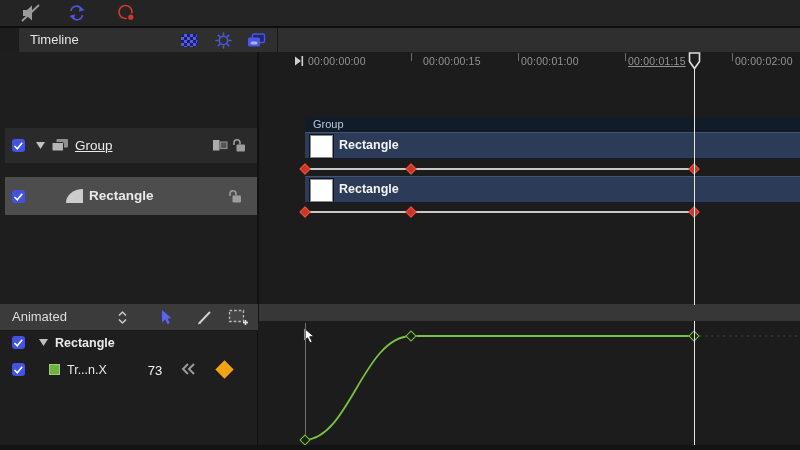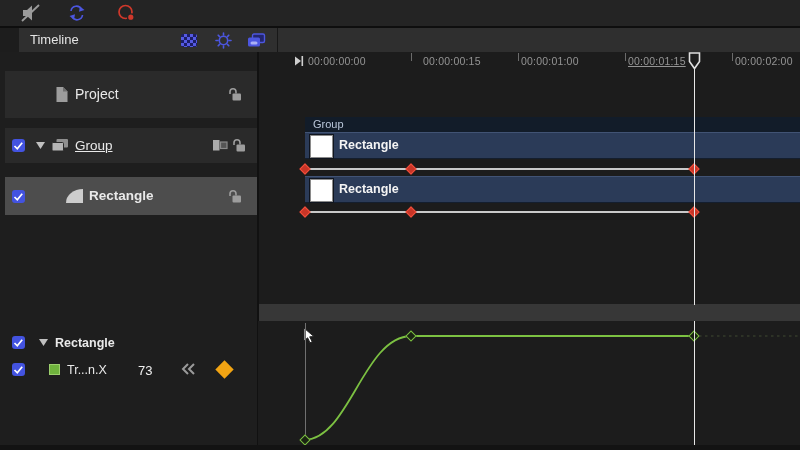--- a/index.html
+++ b/index.html
@@ -39,21 +39,21 @@
   .kf{position:absolute;transform:rotate(45deg);box-sizing:border-box;}
   .kf.red{width:8px;height:8px;background:#c93527;border:1px solid #f2503c;}
   .kf.green{width:8px;height:8px;background:#1a2312;border:1.5px solid #7cc142;}
   .phline{position:absolute;width:1px;background:#e6e6e6;}
   
   .animbar{left:0;top:304px;width:258px;height:26px;background:#3b3b3b;border-bottom:1px solid #191919;}
   .animbar .lbl{position:absolute;left:12px;top:0;line-height:26px;font-size:13px;color:#dedede;}
   .frow-lbl{position:absolute;font-size:12.5px;color:#e9e9e9;}
   .swatch{position:absolute;width:11px;height:11px;background:#6fb33d;border:1px solid #9ccf6d;box-sizing:border-box;}
   .kf.orange{width:13px;height:13px;background:#f2a413;border:none;}
-  .value{position:absolute;font-size:13px;color:#f0f0f0;text-align:left;width:34px;}
+  .value{position:absolute;font-size:13px;color:#f0f0f0;text-align:center;width:34px;}
   
   .edstrip{left:259px;top:304px;width:541px;height:17px;background:#373737;border-bottom:1px solid #151515;}
   .editor{left:258px;top:321px;width:542px;height:124px;background:#1c1c1c;}
   .vbase{position:absolute;width:1px;background:#707070;}
   .bottomstrip{left:0;top:445px;width:800px;height:5px;background:#131313;}
   .disc{display:block;}
 </style>
 </head>
 <body>
 
@@ -118,31 +118,20 @@
     <div class="thumb"></div>
     <span class="lbl">Rectangle</span>
   </div>
   <div class="trackbar" style="top:176px;">
     <div class="thumb"></div>
     <span class="lbl">Rectangle</span>
   </div>
 
   <div class="abs sidebar-bg"></div>
 
-  <div class="lrow" style="top:71px;height:47px;">
-    <svg style="position:absolute;left:50px;top:15px;" width="14" height="17" viewBox="0 0 14 17">
-      <path d="M1.5,1 H8 L12.5,5.5 V16 H1.5 Z" fill="#9d9d9d"></path>
-      <path d="M8,1 V5.5 H12.5 Z" fill="#6f6f6f"></path>
-    </svg>
-    <span class="lbl" style="left:70px;top:15px;font-size:14px;font-weight:500;">Project</span>
-    <svg style="position:absolute;left:223px;top:16px;" width="16" height="15" viewBox="0 0 16 15">
-      <path d="M2,7 V4.8 A3,3 0 0 1 8,4.8 V6.5" stroke="#9d9d9d" stroke-width="1.6" fill="none"></path>
-      <rect x="4.5" y="6.5" width="8.5" height="7" rx="1" fill="#9d9d9d"></rect>
-    </svg>
-  </div>
 
   <div class="lrow" style="top:128px;height:35px;">
     <span class="checkbox" style="left:7px;top:11px;">
       <svg width="13" height="13" viewBox="0 0 13 13">
           <polyline points="2.5,7 5.3,9.8 10.2,3.8" stroke="#fff" stroke-width="1.7" fill="none"></polyline>
         </svg>
     </span>
     <svg class="disc" style="position:absolute;left:31px;top:14px;" width="9" height="7" viewBox="0 0 9 7">
         <polygon points="0,0 9,0 4.5,7" fill="#c0c0c0"></polygon>
       </svg>
@@ -170,20 +159,39 @@
     <span class="quarter" style="left:61px;top:12px;"></span>
     <span class="lbl" style="left:84px;top:11px;font-size:13.5px;font-weight:700;">Rectangle</span>
     <svg style="position:absolute;left:223px;top:12px;" width="16" height="15" viewBox="0 0 16 15">
       <path d="M2,7 V4.8 A3,3 0 0 1 8,4.8 V6.5" stroke="#9d9d9d" stroke-width="1.6" fill="none"></path>
       <rect x="4.5" y="6.5" width="8.5" height="7" rx="1" fill="#9d9d9d"></rect>
     </svg>
   </div>
 
   <div class="abs vdivider"></div>
 
+  <div class="abs animbar">
+    <span class="lbl">Animated</span>
+    <svg style="position:absolute;left:117px;top:5px;" width="11" height="17" viewBox="0 0 11 17">
+      <polyline points="2,6.5 5.5,3 9,6.5" stroke="#c6c6c6" stroke-width="1.6" fill="none" stroke-linejoin="round"></polyline>
+      <polyline points="2,10.5 5.5,14 9,10.5" stroke="#c6c6c6" stroke-width="1.6" fill="none" stroke-linejoin="round"></polyline>
+    </svg>
+    <svg style="position:absolute;left:159px;top:5px;" width="14" height="17" viewBox="0 0 14 17">
+      <polygon points="3,1 3,13.5 6.3,10.4 8.5,15.2 10.8,14.1 8.5,9.5 12.5,9.2" fill="#5a64e8"></polygon>
+    </svg>
+    <svg style="position:absolute;left:196px;top:5px;" width="17" height="17" viewBox="0 0 17 17">
+      <line x1="3.5" y1="14" x2="13.5" y2="3.5" stroke="#cfcfcf" stroke-width="2" stroke-linecap="round"></line>
+      <polygon points="2,15.5 4.8,14.6 3.2,13" fill="#cfcfcf"></polygon>
+    </svg>
+    <svg style="position:absolute;left:228px;top:5px;" width="21" height="17" viewBox="0 0 21 17">
+      <rect x="1.5" y="1.5" width="14" height="11" fill="rgba(255,255,255,0.06)" stroke="#b9b9b9" stroke-width="1.3" stroke-dasharray="2.6,2"></rect>
+      <line x1="15" y1="13.5" x2="20" y2="13.5" stroke="#e3e3e3" stroke-width="1.6"></line>
+      <line x1="17.5" y1="11" x2="17.5" y2="16" stroke="#e3e3e3" stroke-width="1.6"></line>
+    </svg>
+  </div>
 
   <div class="abs" style="left:0;top:333px;width:258px;height:21px;">
     <span class="checkbox" style="left:12px;top:3px;">
       <svg width="13" height="13" viewBox="0 0 13 13">
           <polyline points="2.5,7 5.3,9.8 10.2,3.8" stroke="#fff" stroke-width="1.7" fill="none"></polyline>
         </svg>
     </span>
     <svg style="position:absolute;left:39px;top:6px;" width="9" height="7" viewBox="0 0 9 7">
         <polygon points="0,0 9,0 4.5,7" fill="#c0c0c0"></polygon>
       </svg>

